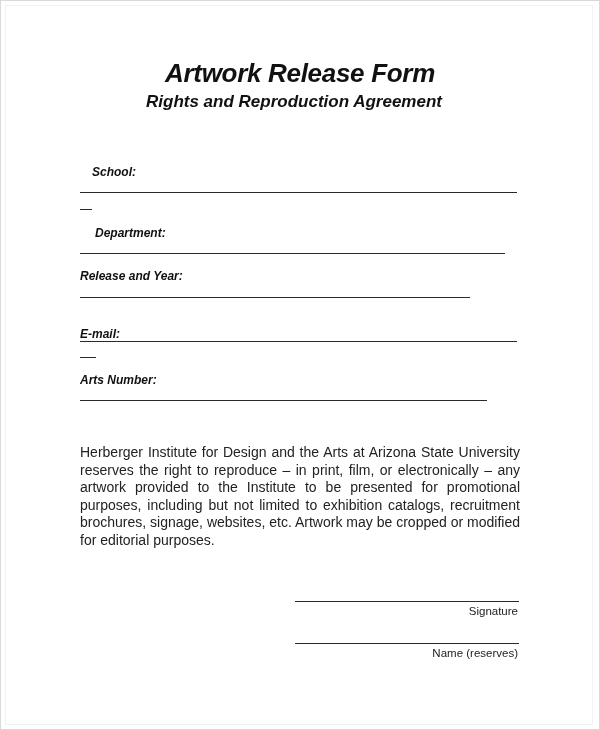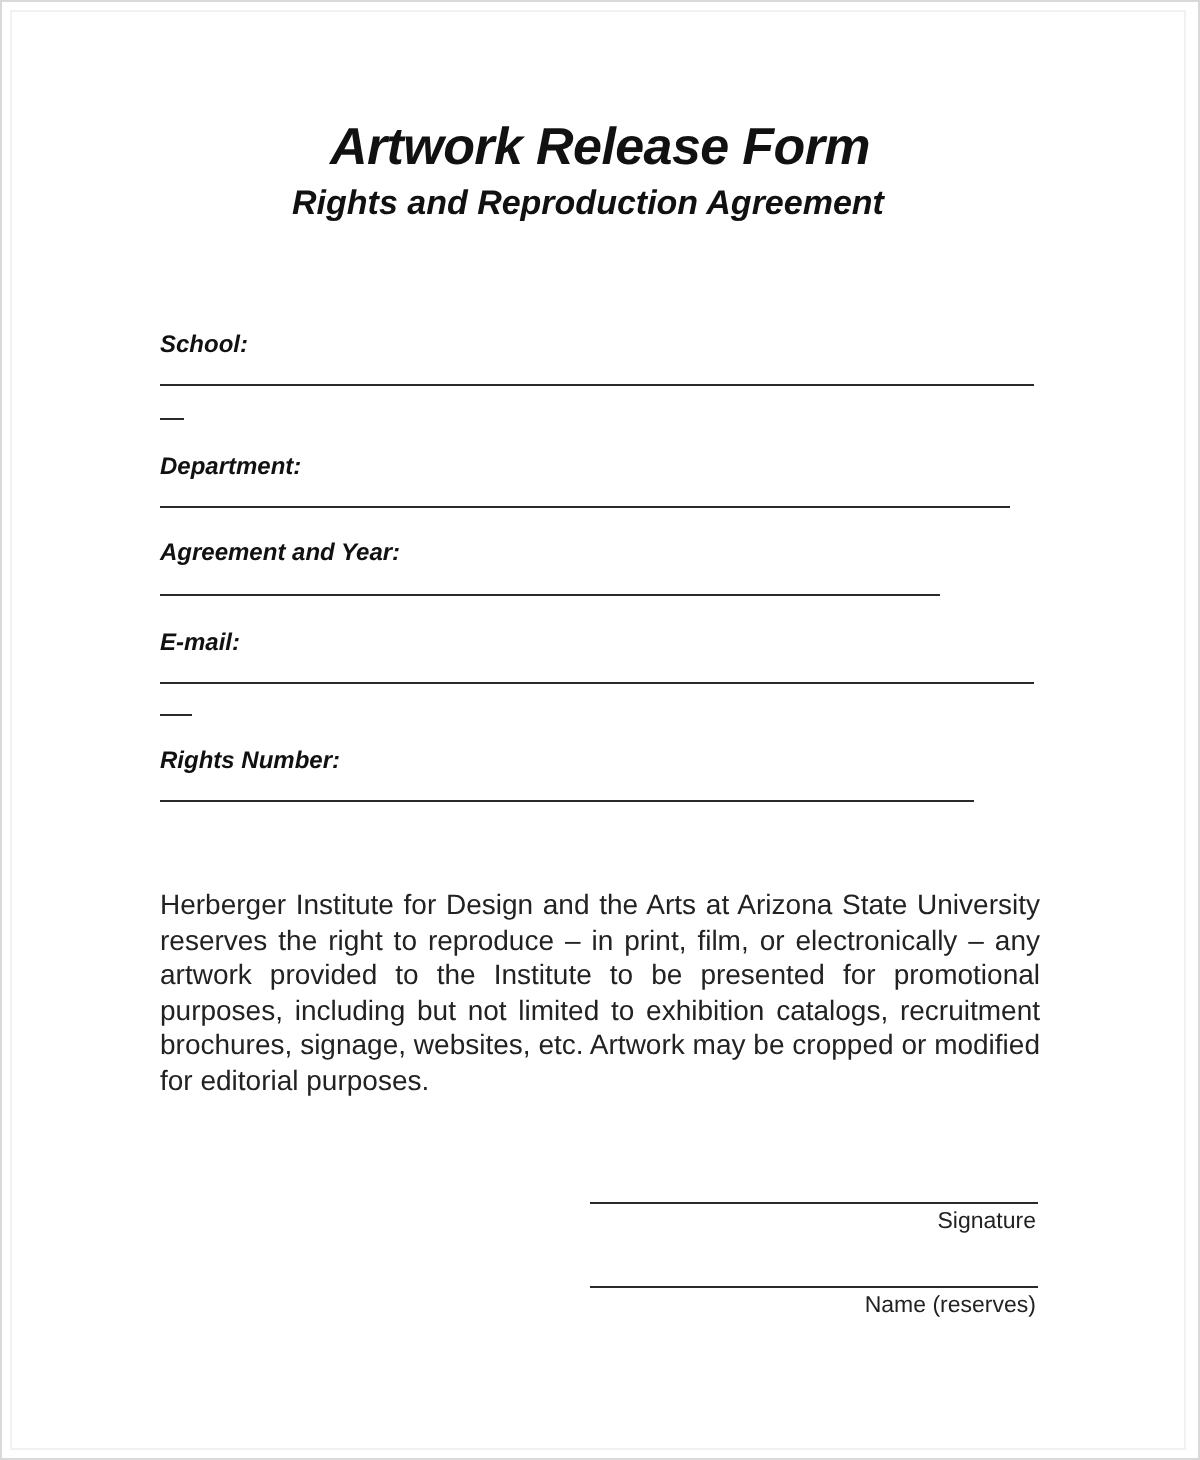--- a/index.html
+++ b/index.html
@@ -96,35 +96,35 @@
   </style>
 </head>
 <body>
 
 <div class="page-frame"></div>
 <div class="page-inner"></div>
 
 <div class="title">Artwork Release Form</div>
 <div class="subtitle">Rights and Reproduction Agreement</div>
 
-<div class="field-label" style="top:165px;">School:</div>
+<div class="field-label" style="top:165px;margin-left:12px;">School:</div>
 <div class="rule" style="top:192px; width:437px;"></div>
 <div class="dash" style="top:209px;"></div>
 
-<div class="field-label" style="top:226px;">Department:</div>
+<div class="field-label" style="top:226px;margin-left:15px;">Department:</div>
 <div class="rule" style="top:253px; width:425px;"></div>
 
-<div class="field-label" style="top:269px;">Agreement and Year:</div>
+<div class="field-label" style="top:269px;">Release and Year:</div>
 <div class="rule" style="top:297px; width:390px;"></div>
 
-<div class="field-label" style="top:314px;">E-mail:</div>
+<div class="field-label" style="top:327px;">E-mail:</div>
 <div class="rule" style="top:341px; width:437px;"></div>
 <div class="dash" style="top:357px; width:16px;"></div>
 
-<div class="field-label" style="top:373px;">Rights Number:</div>
+<div class="field-label" style="top:373px;">Arts Number:</div>
 <div class="rule" style="top:400px; width:407px;"></div>
 
 <div class="paragraph">Herberger Institute for Design and the Arts at Arizona State University reserves the right to reproduce – in print, film, or electronically – any artwork provided to the Institute to be presented for promotional purposes, including but not limited to exhibition catalogs, recruitment brochures, signage, websites, etc.  Artwork may be cropped or modified for editorial purposes.</div>
 
 <div class="sig-line" style="top:601px;"></div>
 <div class="sig-label" style="top:605px;">Signature</div>
 
 <div class="sig-line" style="top:643px;"></div>
 <div class="sig-label" style="top:647px;">Name (reserves)</div>
 

